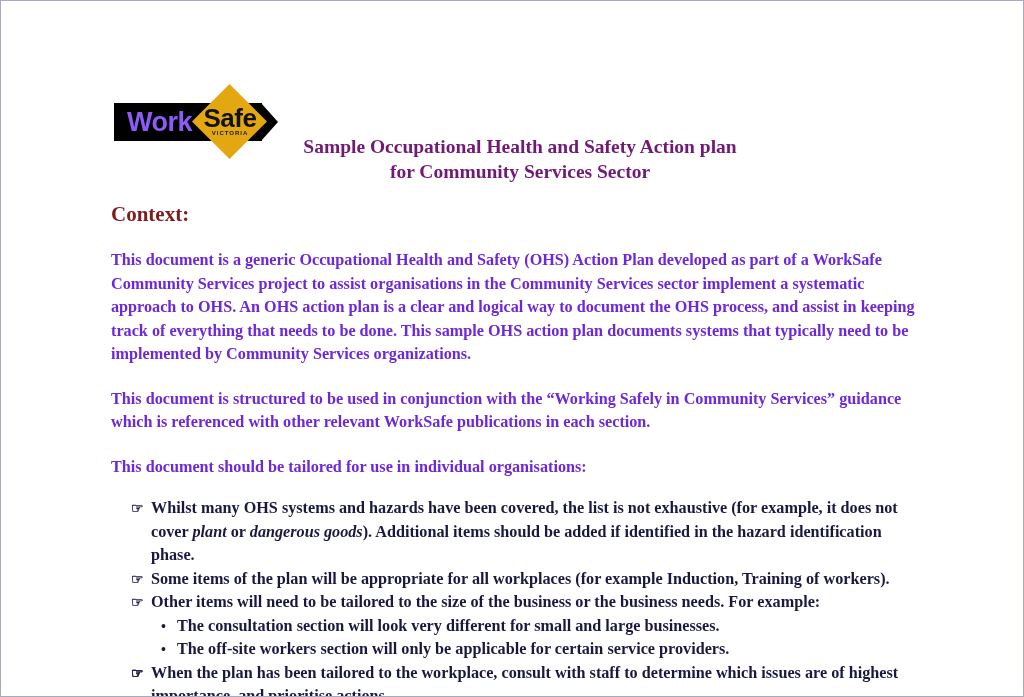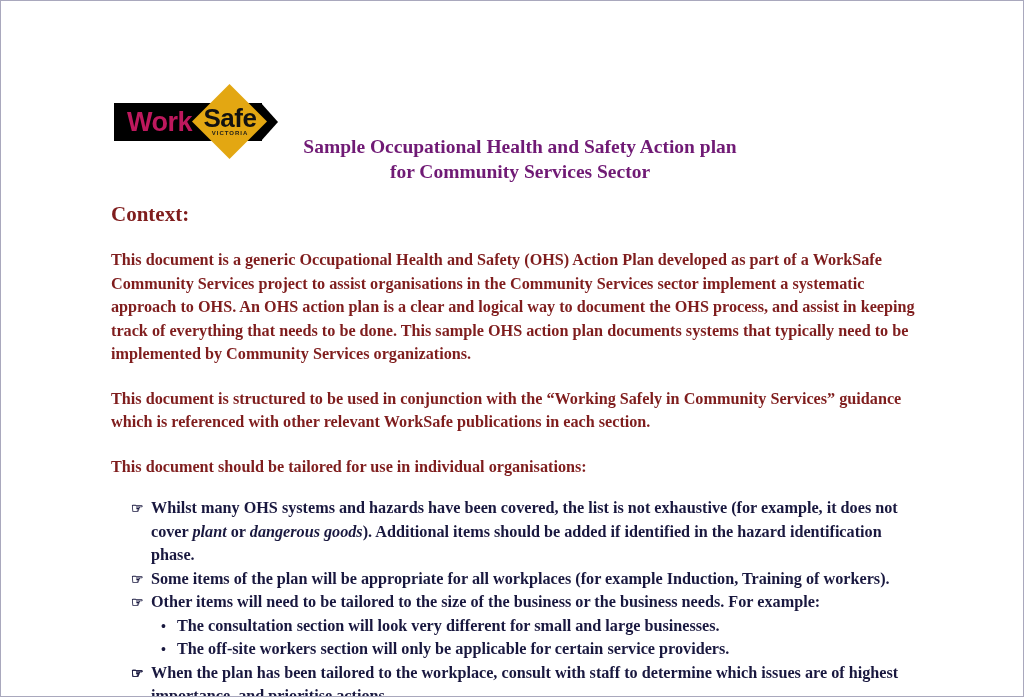--- a/index.html
+++ b/index.html
@@ -55,21 +55,21 @@
     width: 0;
     height: 0;
     border-top: 19px solid transparent;
     border-bottom: 19px solid transparent;
     border-left: 17px solid #000000;
   }
   .logo-work {
     position: absolute;
     left: 13px;
     top: 19px;
-    color: #be185d;
+    color: #8b5cf6;
     font-family: "Liberation Sans", sans-serif;
     font-weight: bold;
     font-size: 27px;
     letter-spacing: -0.5px;
     line-height: 36px;
   }
   .logo-diamond {
     position: absolute;
     left: 79px;
     top: 0px;
@@ -142,21 +142,21 @@
     margin: 0 0 22px 0;
     color: #7f1d1d;
   }
 
   .para {
     font-family: "Liberation Serif", serif;
     font-weight: bold;
     font-size: 16.2px;
     line-height: 23.5px;
     margin: 0 0 21px 0;
-    color: #7f1d1d;
+    color: #6d28d9;
     text-align: left;
   }
   .para-tight { margin-bottom: 18px; }
 
   .list {
     list-style: none;
     margin: 0;
     padding: 0;
   }
   .list-item {

